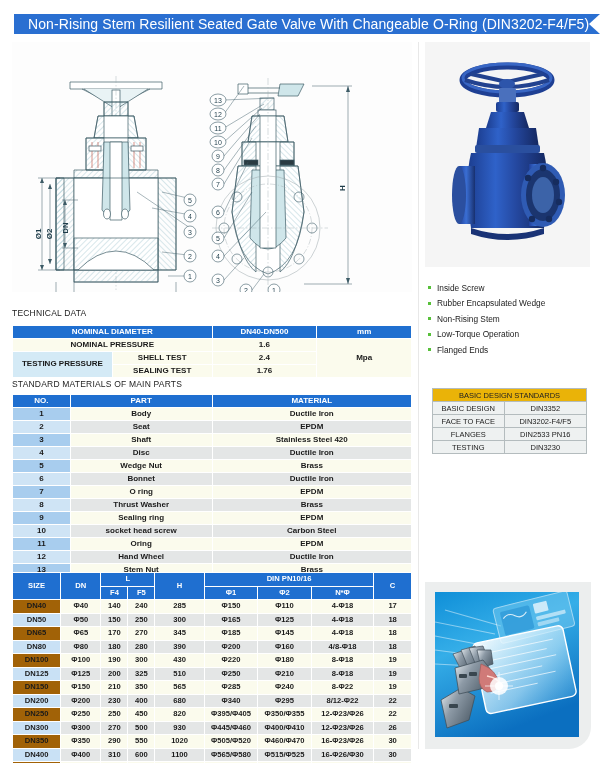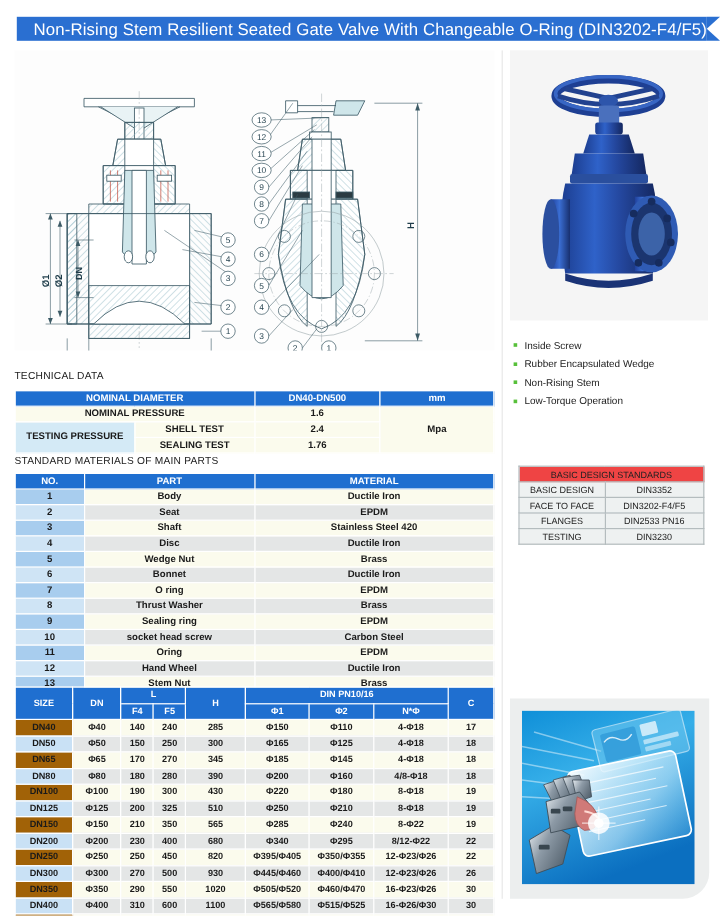--- a/index.html
+++ b/index.html
@@ -133,21 +133,21 @@
     font-size: 7.5px;
     color: #222;
   }
   table.std td {
     border: 1px solid #b4bcbe;
     text-align: center;
     height: 13px;
     background: #eef1f1;
     padding: 0 2px;
   }
-  table.std td.title-cell { background: #ef4444; }
+  table.std td.title-cell { background: #eab308; }
 
   .bot-photo {
     position: absolute;
     left: 425px; top: 582px;
     width: 166px; height: 167px;
     background: #eceeee;
     border-radius: 0 0 22px 0;
     overflow: hidden;
     padding: 10px 12px 12px 10px;
   }
@@ -718,20 +718,24 @@
       <span>Rubber Encapsulated Wedge</span>
     </div>
     <div class="feat-row">
       <span class="feat-dot"></span>
       <span>Non-Rising Stem</span>
     </div>
     <div class="feat-row">
       <span class="feat-dot"></span>
       <span>Low-Torque Operation</span>
     </div>
+    <div class="feat-row">
+      <span class="feat-dot"></span>
+      <span>Flanged Ends</span>
+    </div>
   </div>
 
   <table class="std">
     <tbody>
         <tr>
       <td class="title-cell" colspan="2">BASIC DESIGN STANDARDS</td>
     </tr>
     <tr>
       <td style="width:72px;">BASIC DESIGN</td>
       <td style="width:83px;">DIN3352</td>

